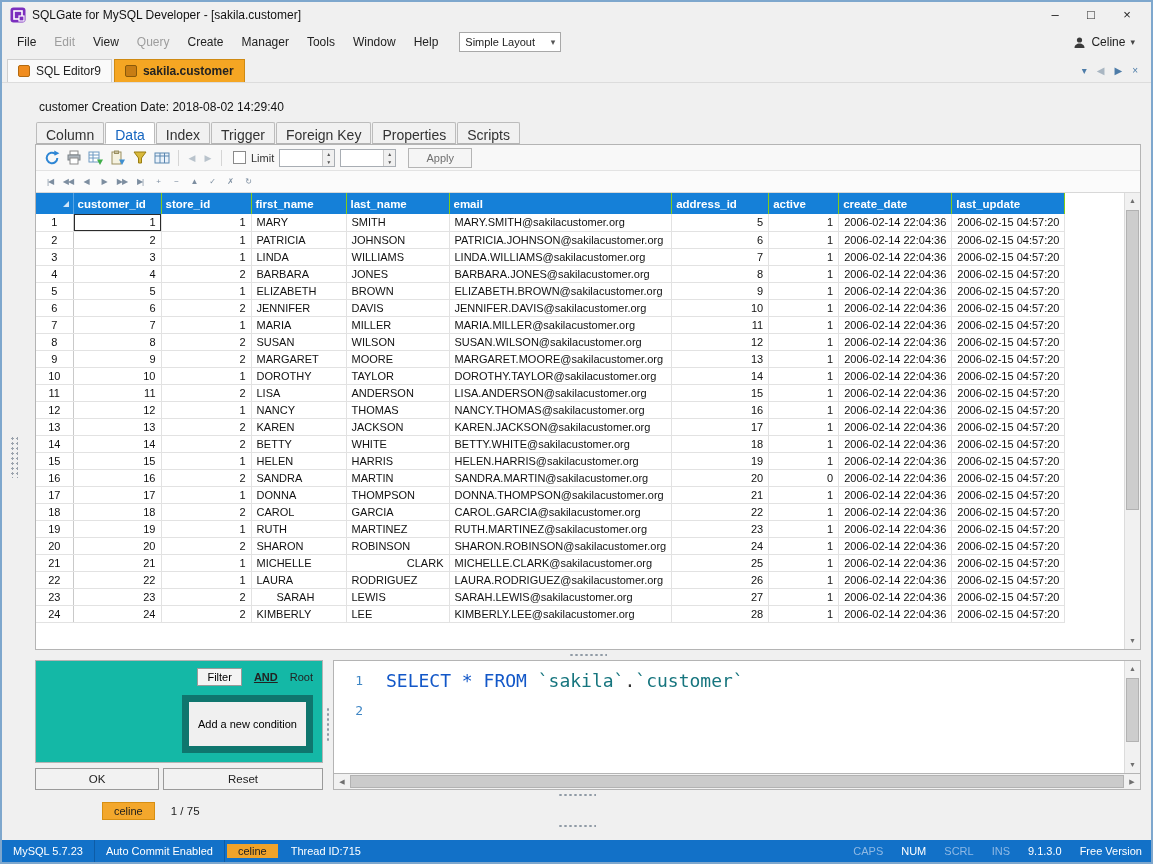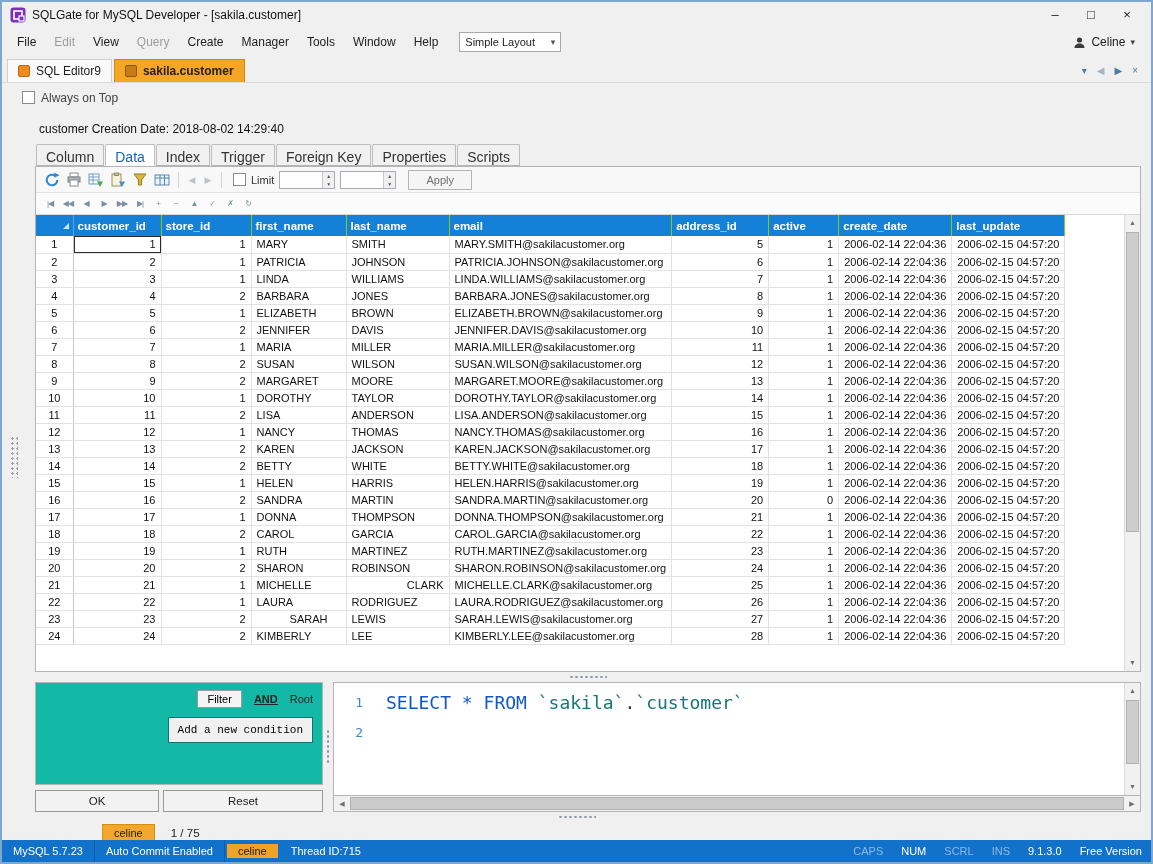--- a/index.html
+++ b/index.html
@@ -81,21 +81,21 @@
   .dots-v { width:4px; height:36px; background-image:radial-gradient(circle, #8f9aa5 1px, transparent 1.4px); background-size:4px 5px; }
   .leftdots { position:absolute; left:8px; top:434px; width:8px; height:42px; background-image:radial-gradient(circle, #9aa2ac 1px, transparent 1.4px); background-size:5px 5px; }
 
   
   .bottomrow { display:flex; height:130px; }
   .filtercol { width:288px; display:flex; flex-direction:column; }
   .filterbox { flex:1; background:#14b8a6; border:1px solid #b4b4b4; padding:7px 9px; display:flex; flex-direction:column; align-items:flex-end; }
   .filter-row1 { display:flex; align-items:center; gap:12px; font-size:11px; color:#222; }
   .filterbtn { border:1px solid #9a9a9a; background:#f4f4f4; font-size:11px; padding:2px 9px; font-family:"Liberation Sans",sans-serif; }
   .andlink { text-decoration:underline; font-weight:bold; }
-  .addcond { margin-top:9px; border:1px solid #0f766e; background:#f0f0f0; font-size:11px; padding:6px 9px; font-family:Liberation Mono, monospace; }
+  .addcond { margin-top:9px; border:7px solid #0f766e; background:#f0f0f0; font-size:11px; padding:16px 9px; font-family:Liberation Sans, sans-serif; }
   .filterbtns { display:flex; gap:4px; margin-top:5px; height:22px; }
   .fbtn { background:#f2f2f2; border:1px solid #9a9a9a; font-size:11.5px; color:#222; font-family:"Liberation Sans",sans-serif; }
   .okbtn { width:124px; } .resetbtn { flex:1; }
   .vsplitgap { width:10px; display:flex; align-items:center; justify-content:center; }
 
   .sqlcol { flex:1; display:flex; flex-direction:column; }
   .sqleditor { flex:1; position:relative; background:#fff; border:1px solid #b4b4b4; border-bottom:none; display:flex; overflow:hidden; }
   .gutter { width:38px; padding:5px 9px 0 0; text-align:right; color:#3f86c4; font-size:13px; font-family:"DejaVu Sans Mono", monospace; line-height:30px; }
   .codearea { padding:5px 0 0 14px; font-family:"DejaVu Sans Mono", monospace; font-size:18px; line-height:30px; white-space:pre; }
   .tok-keyword { color:#1257c8; }
@@ -177,24 +177,20 @@
       <span>sakila.customer</span>
     </span>
     <span class="doctab-ctrls">
       <span>▾</span>
       <span class="dim">◀</span>
       <span>▶</span>
       <span>×</span>
     </span>
   </div>
 
-  <div class="chkrow">
-    <span class="cb"></span>
-    <span>Always on Top</span>
-  </div>
 
   <div class="creation">customer Creation Date: 2018-08-02 14:29:40</div>
 
   <div class="viewtabs">
     <span class="vtab">Column</span>
     <span class="vtab active">Data</span>
     <span class="vtab">Index</span>
     <span class="vtab">Trigger</span>
     <span class="vtab">Foreign Key</span>
     <span class="vtab">Properties</span>
@@ -579,21 +575,21 @@
                 <td style="text-align: left;">LAURA.RODRIGUEZ@sakilacustomer.org</td>
                 <td style="text-align: right;">26</td>
                 <td style="text-align: right;">1</td>
                 <td style="text-align: left;">2006-02-14 22:04:36</td>
                 <td style="text-align: left;">2006-02-15 04:57:20</td>
               </tr>
               <tr>
                 <td class="rownum">23</td>
                 <td style="text-align: right;">23</td>
                 <td style="text-align: right;">2</td>
-                <td style="text-align: center; padding-left: 25px;">SARAH</td>
+                <td style="text-align: left; padding-left: 25px;">SARAH</td>
                 <td style="text-align: left;">LEWIS</td>
                 <td style="text-align: left;">SARAH.LEWIS@sakilacustomer.org</td>
                 <td style="text-align: right;">27</td>
                 <td style="text-align: right;">1</td>
                 <td style="text-align: left;">2006-02-14 22:04:36</td>
                 <td style="text-align: left;">2006-02-15 04:57:20</td>
               </tr>
               <tr>
                 <td class="rownum">24</td>
                 <td style="text-align: right;">24</td>

